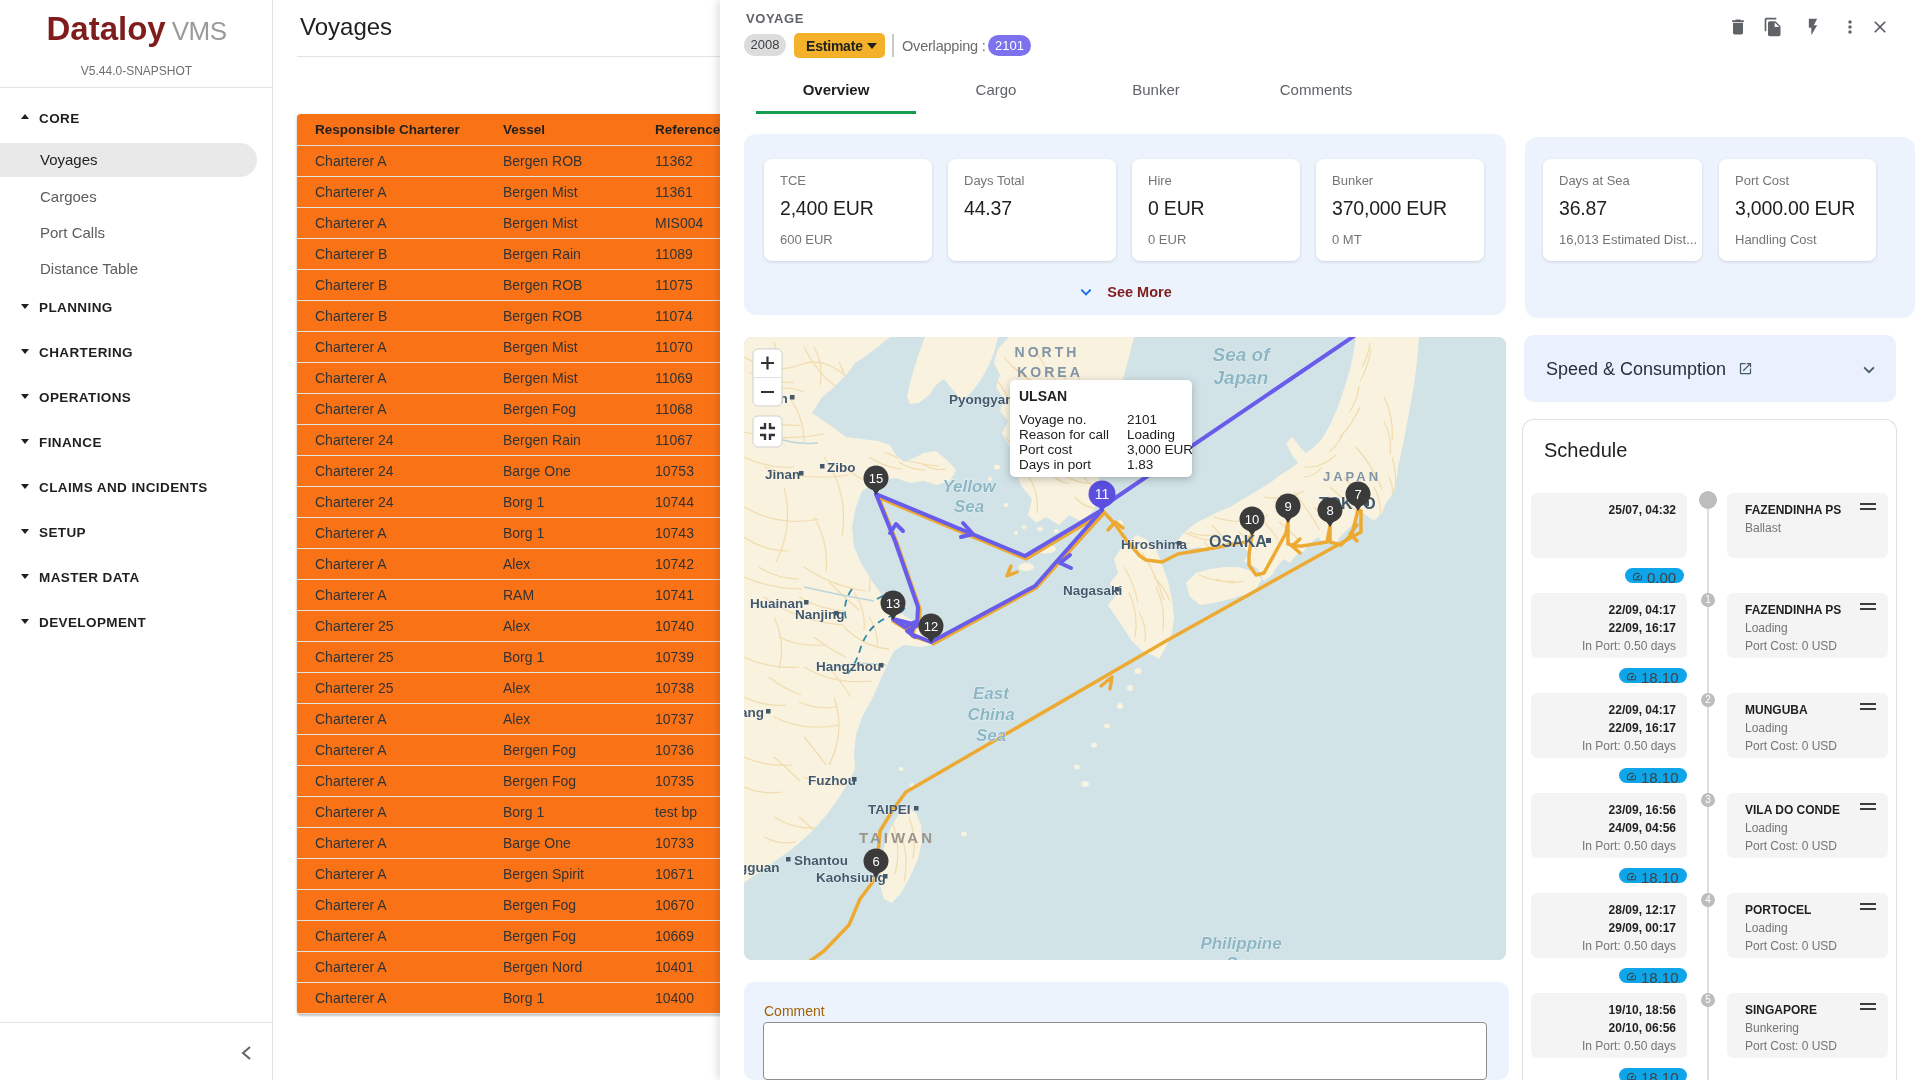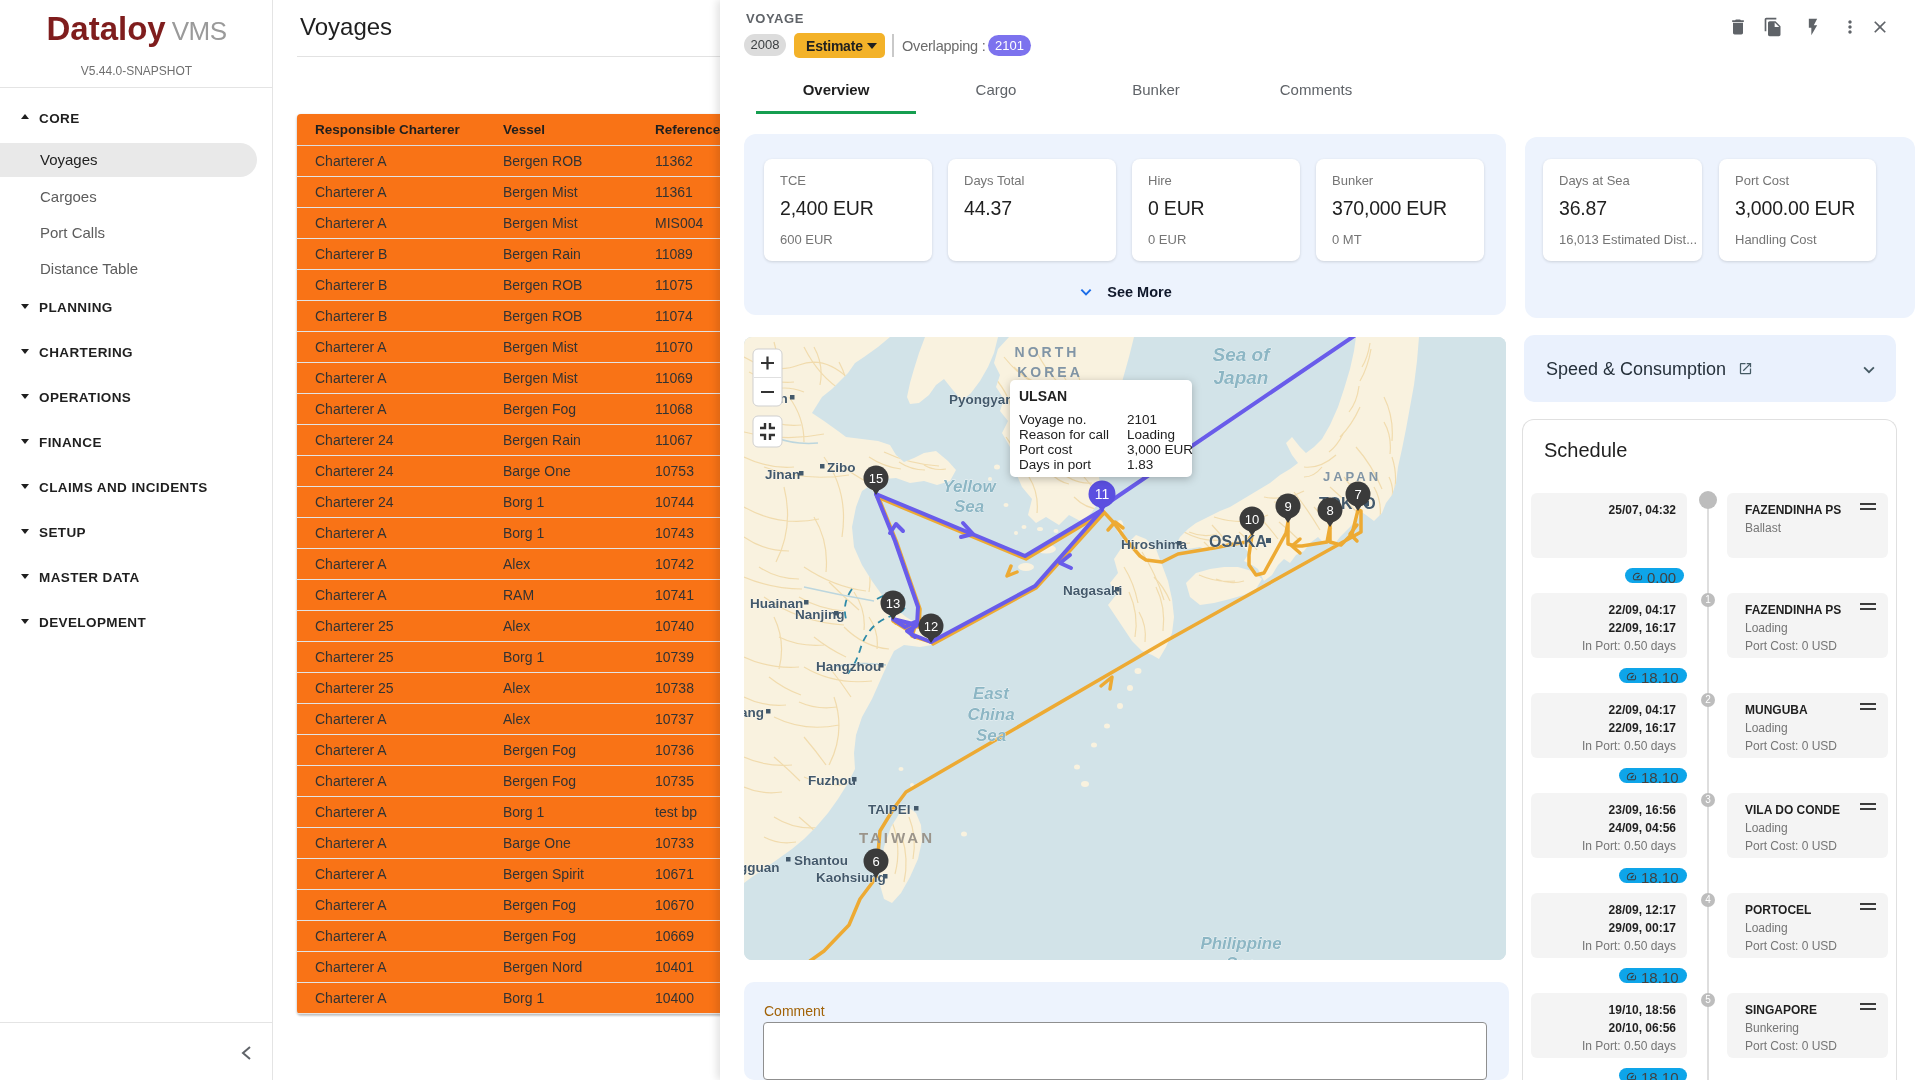--- a/index.html
+++ b/index.html
@@ -64,21 +64,21 @@
 .tab.on { color:#1f1f1f; font-weight:bold;}
 #tab-underline { position:absolute; left:36px; top:111px; width:160px; height:3px; background:#169e50; }
 
 .bluepanel { position:absolute; background:#edf3fd; border-radius:12px; }
 .kcard { position:absolute; top:25px; width:168px; height:102px; background:#fff; border-radius:8px;
   box-shadow:0 1px 3px rgba(0,0,0,0.14); padding:14px 0 0 16px; }
 .kcard .t { font-size:13px; color:#757575; }
 .kcard .v { font-size:19.5px; color:#1f1f1f; margin-top:9px; letter-spacing:-0.2px;}
 .kcard .s { font-size:13px; color:#757575; margin-top:12px; }
 #seemore { position:absolute; left:0; top:147px; width:762px; text-align:center;
-  font-size:14.5px; color:#0f172a; font-weight:bold; }
+  font-size:14.5px; color:#7f1d1d; font-weight:bold; }
 
 #speedpanel { position:absolute; left:804px; top:335px; width:372px; height:67px;
   background:#eaf1fd; border-radius:10px; }
 #speedpanel .t { position:absolute; left:22px; top:24px; font-size:18px; color:#25303a; }
 #schedule { position:absolute; left:802px; top:419px; width:375px; height:661px;
   background:#fff; border:1px solid #e0e0e0; border-radius:12px 12px 0 0; border-bottom:none; }
 #schedule .hd { position:absolute; left:21px; top:19px; font-size:20px; color:#1f1f1f; }
 .sline { position:absolute; left:987px; top:501px; width:2px; height:579px; background:#dedede; }
 .datebox { position:absolute; left:811px; width:156px; height:65px; background:#f4f4f4;
   border-radius:6px; text-align:right; padding:8px 11px 0 0; }

